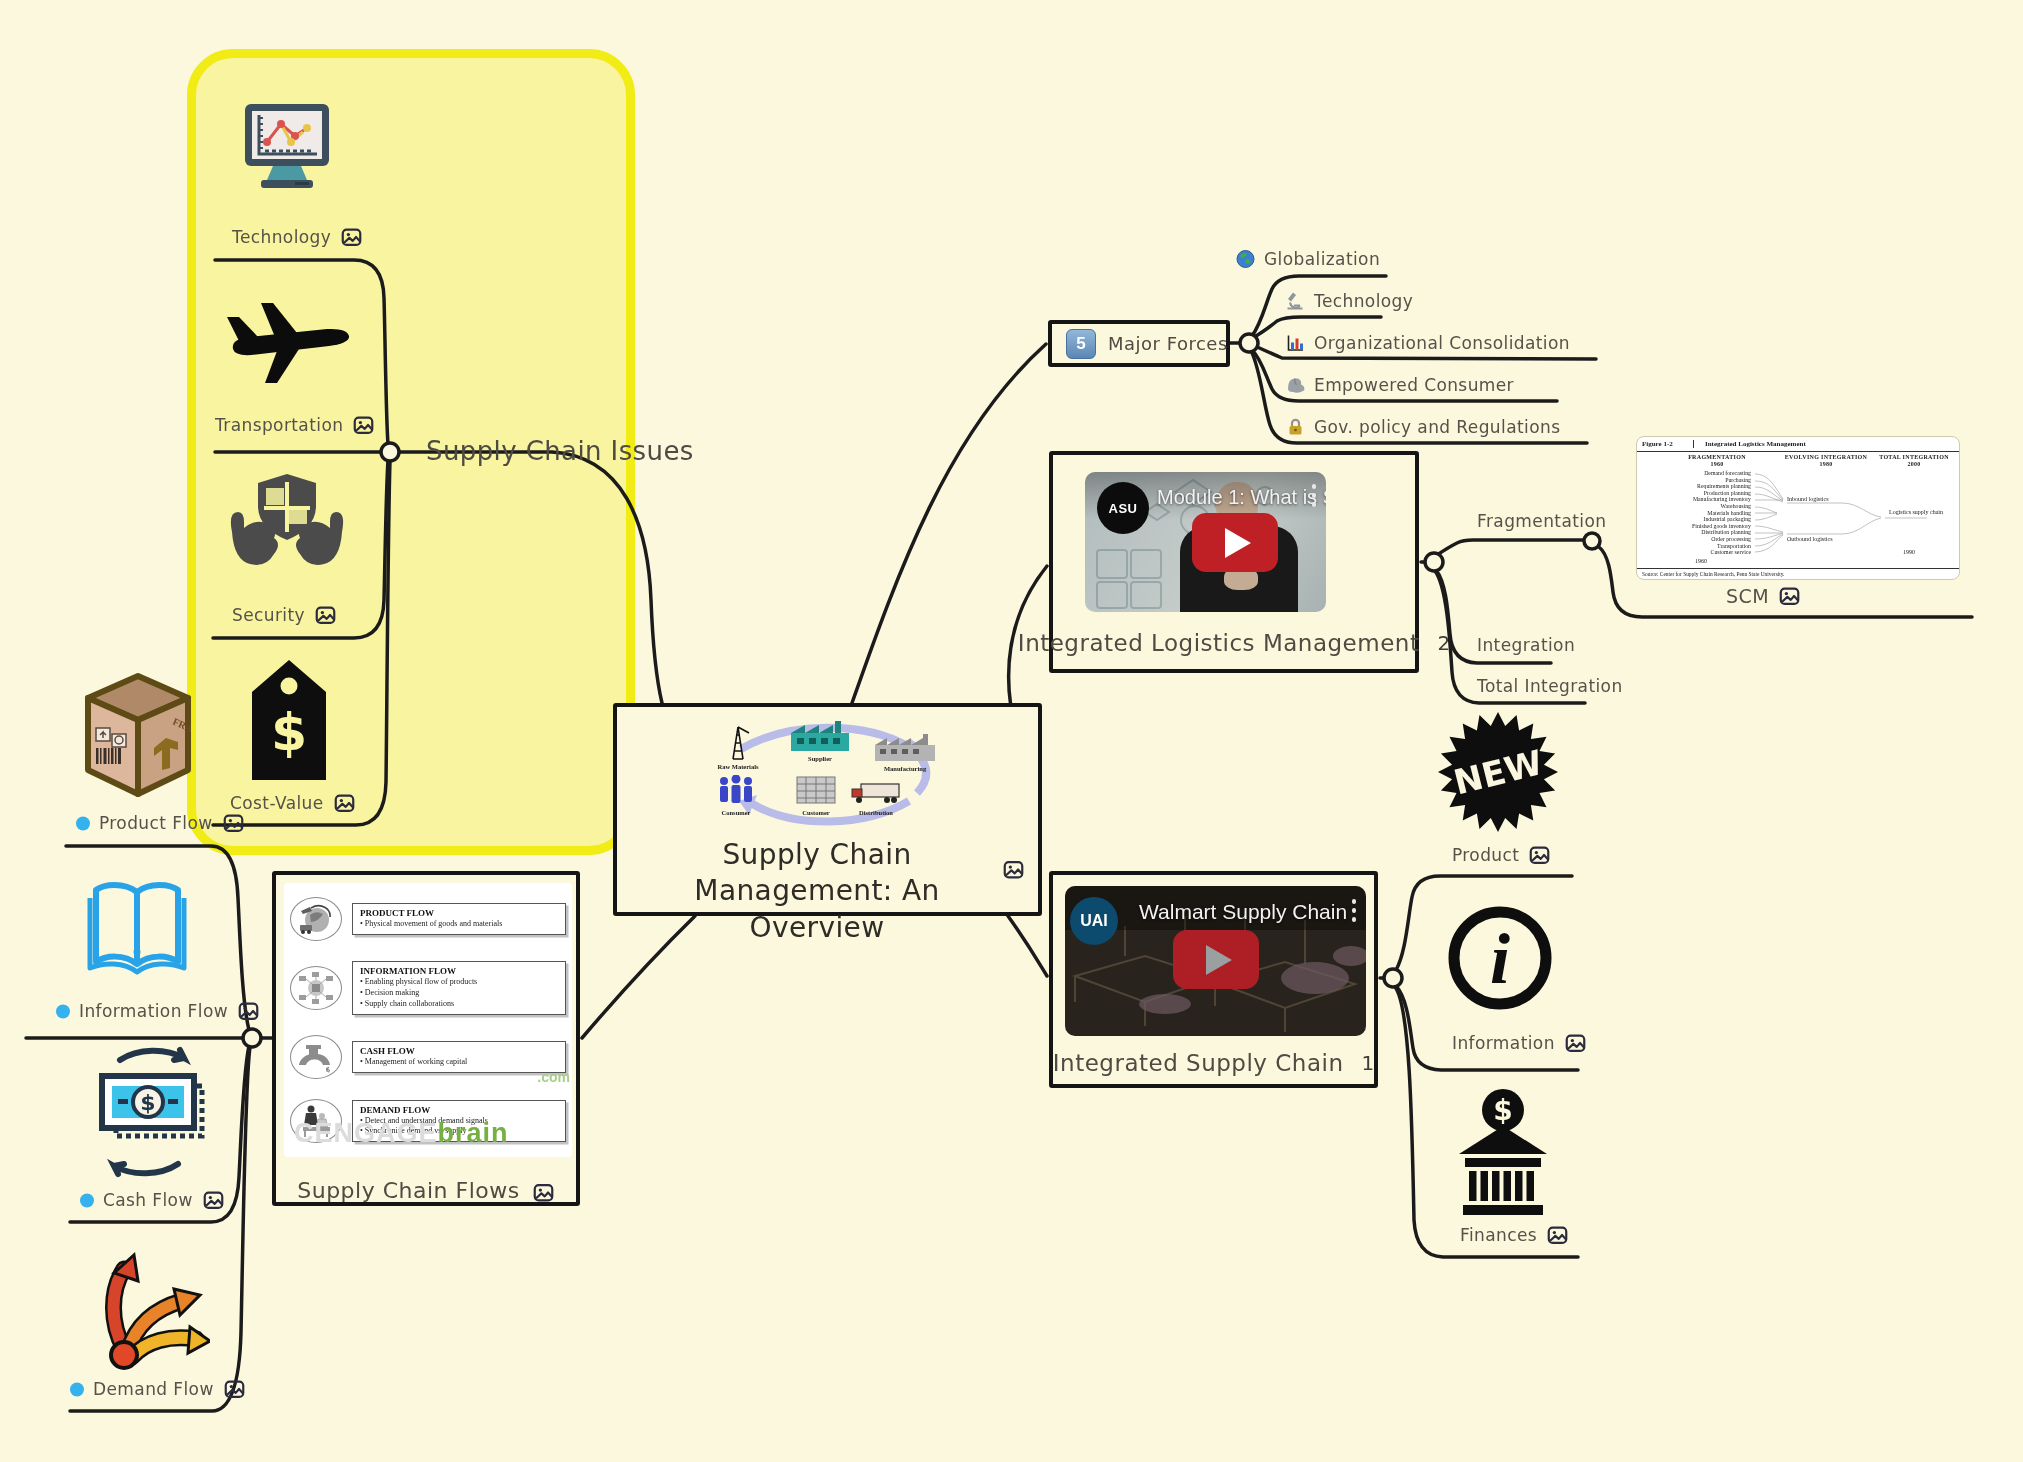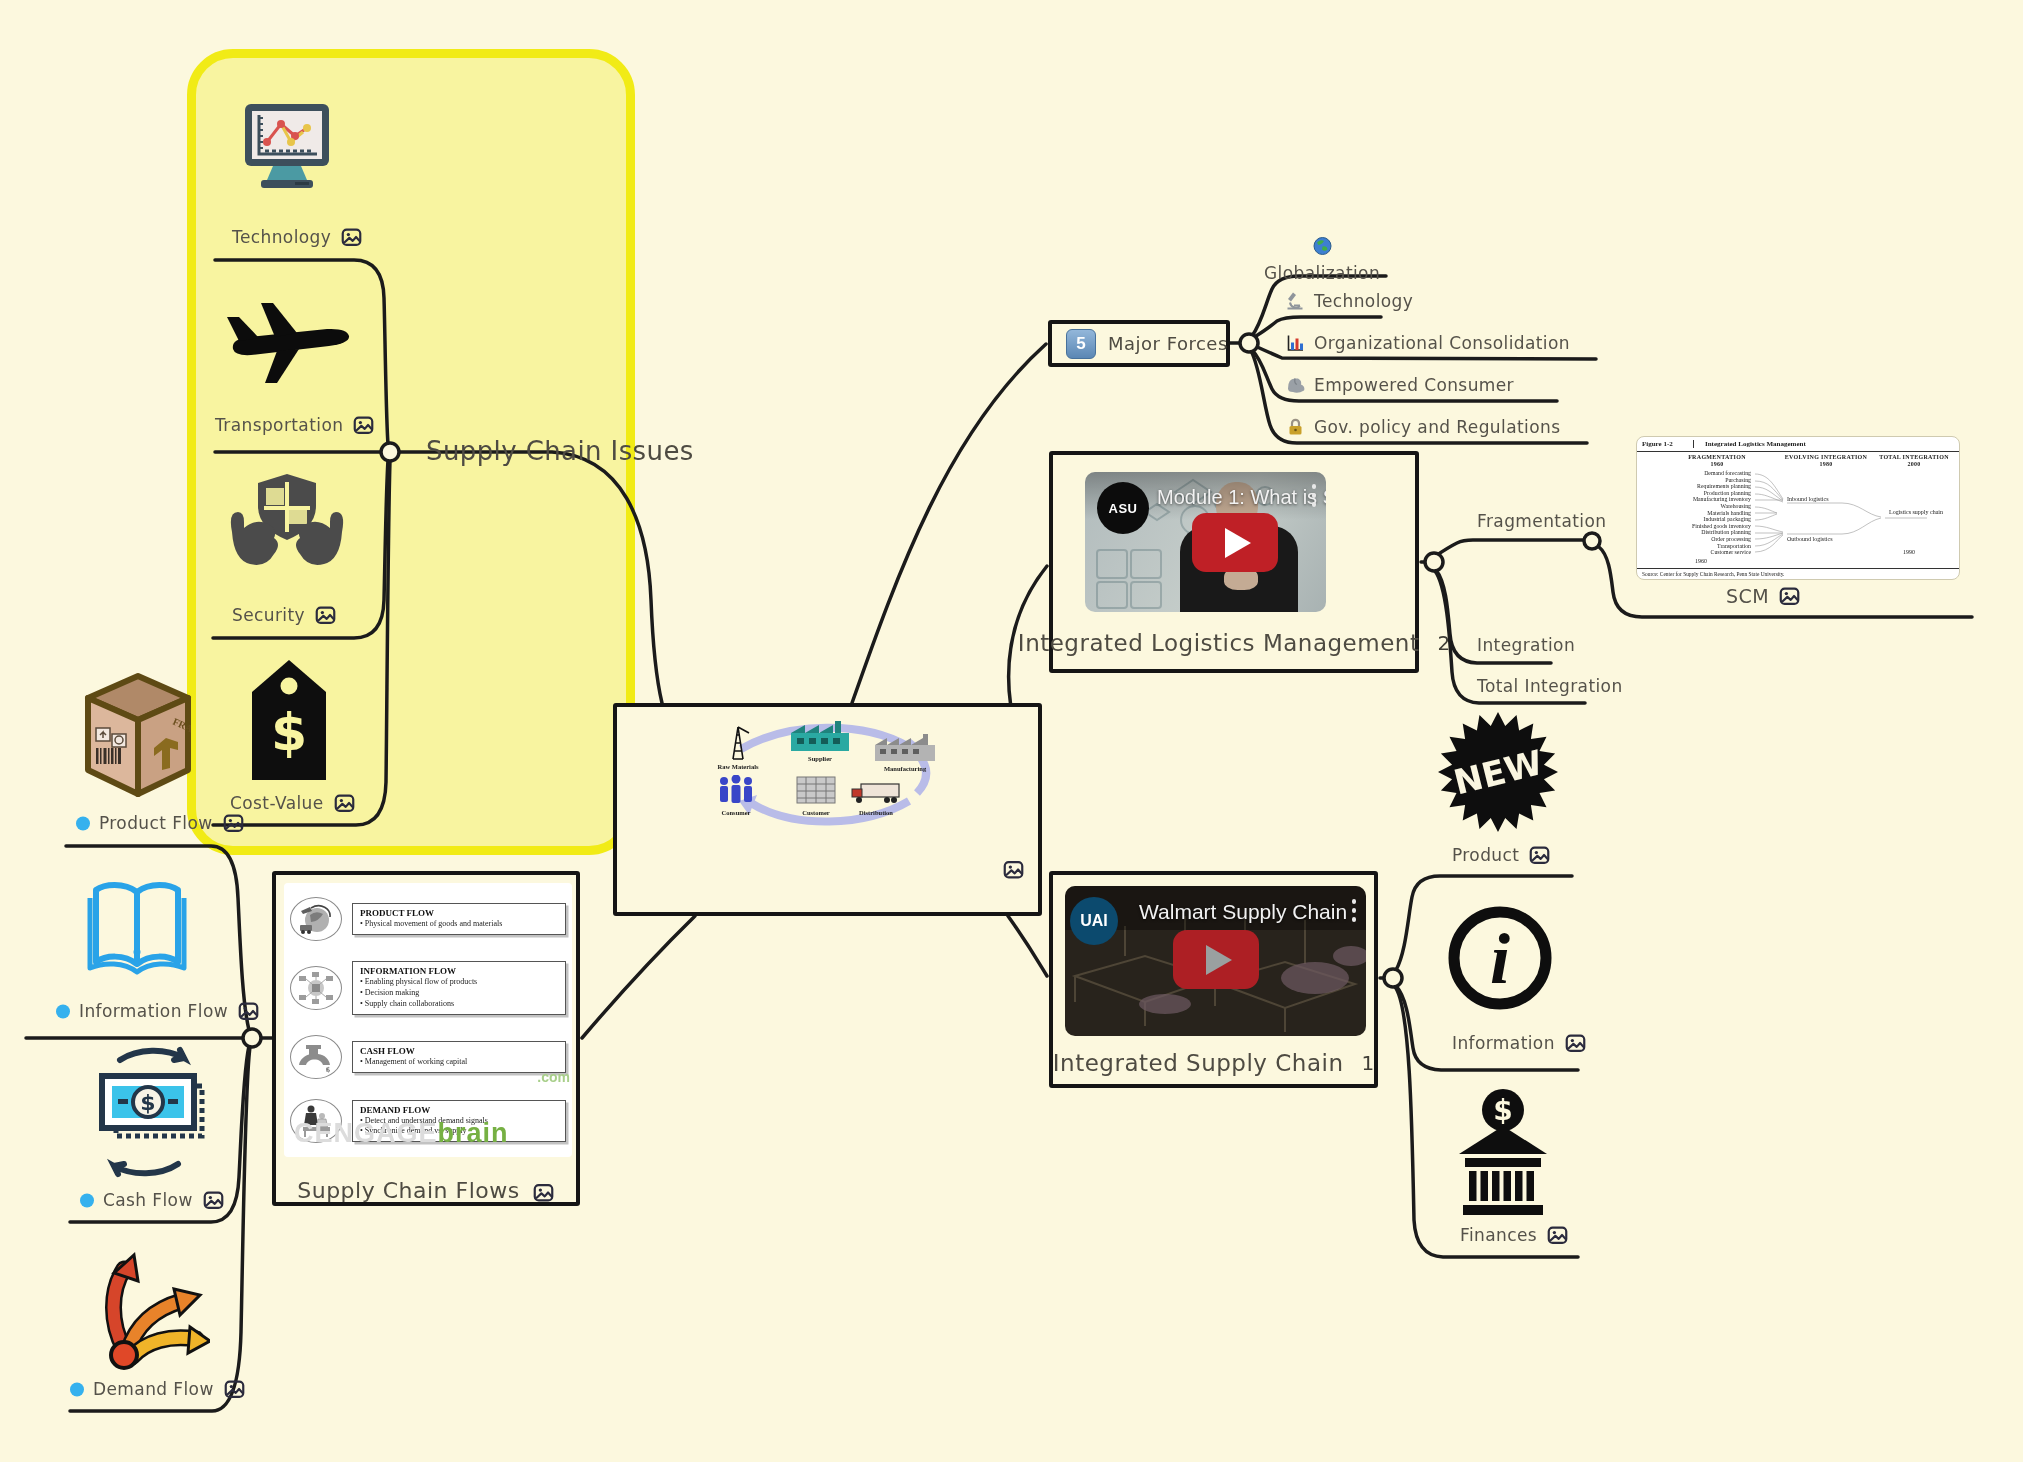--- a/index.html
+++ b/index.html
@@ -242,31 +242,32 @@
             <rect x="29" y="11" width="8" height="16" rx="2"></rect>
         </g>
       </svg>
       <span class="minilbl" style="left:41px;top:46px;">Raw Materials</span>
       <span class="minilbl" style="left:123px;top:38px;">Supplier</span>
       <span class="minilbl" style="left:208px;top:48px;">Manufacturing</span>
       <span class="minilbl" style="left:179px;top:92px;">Distribution</span>
       <span class="minilbl" style="left:119px;top:92px;">Customer</span>
       <span class="minilbl" style="left:39px;top:92px;">Consumer</span>
     </div>
+    <div class="abs" style="left:10px;top:130px;width:380px;text-align:center;font:28px/1.3 'DejaVu Sans',sans-serif;color:#2e2c26;letter-spacing:.4px;">Supply Chain Management: An Overview</div>
     <svg class="imgicon abs" style="left:385px;top:152px;">
         <use href="#sym-image"></use>
       </svg>
   </div>
 
   <div class="box" style="left:1048px;top:320px;width:182px;height:47px;display:flex;align-items:center;gap:12px;padding:0 14px;">
     <span class="keycap">5</span>
     <span class="cap" style="font-size:18px;">Major Forces</span>
   </div>
 
-  <div class="lbl" style="left:1264px;top:259px;flex-direction:column;">
+  <div class="lbl" style="left:1236px;top:259px;">
     <svg class="micon" viewBox="0 0 19 19">
       <circle cx="9.5" cy="9.5" r="8.5" fill="#3d7fd0" stroke="#2b5c8a" stroke-width="1"></circle>
       <path d="M4 6 Q7.5 2.5 11 4.5 Q9 8 5.5 8.5 Z" fill="#3fae49"></path>
       <path d="M9.5 10 Q14 9 14.5 13 Q11.5 15.5 9 13 Z" fill="#3fae49"></path>
     </svg>
     <span>Globalization</span>
   </div>
   <div class="lbl" style="left:1286px;top:301px;">
     <svg class="micon" viewBox="0 0 19 19">
       <polygon points="7,1 10,3.5 5,10 2,7.5" fill="#8f959b"></polygon>

